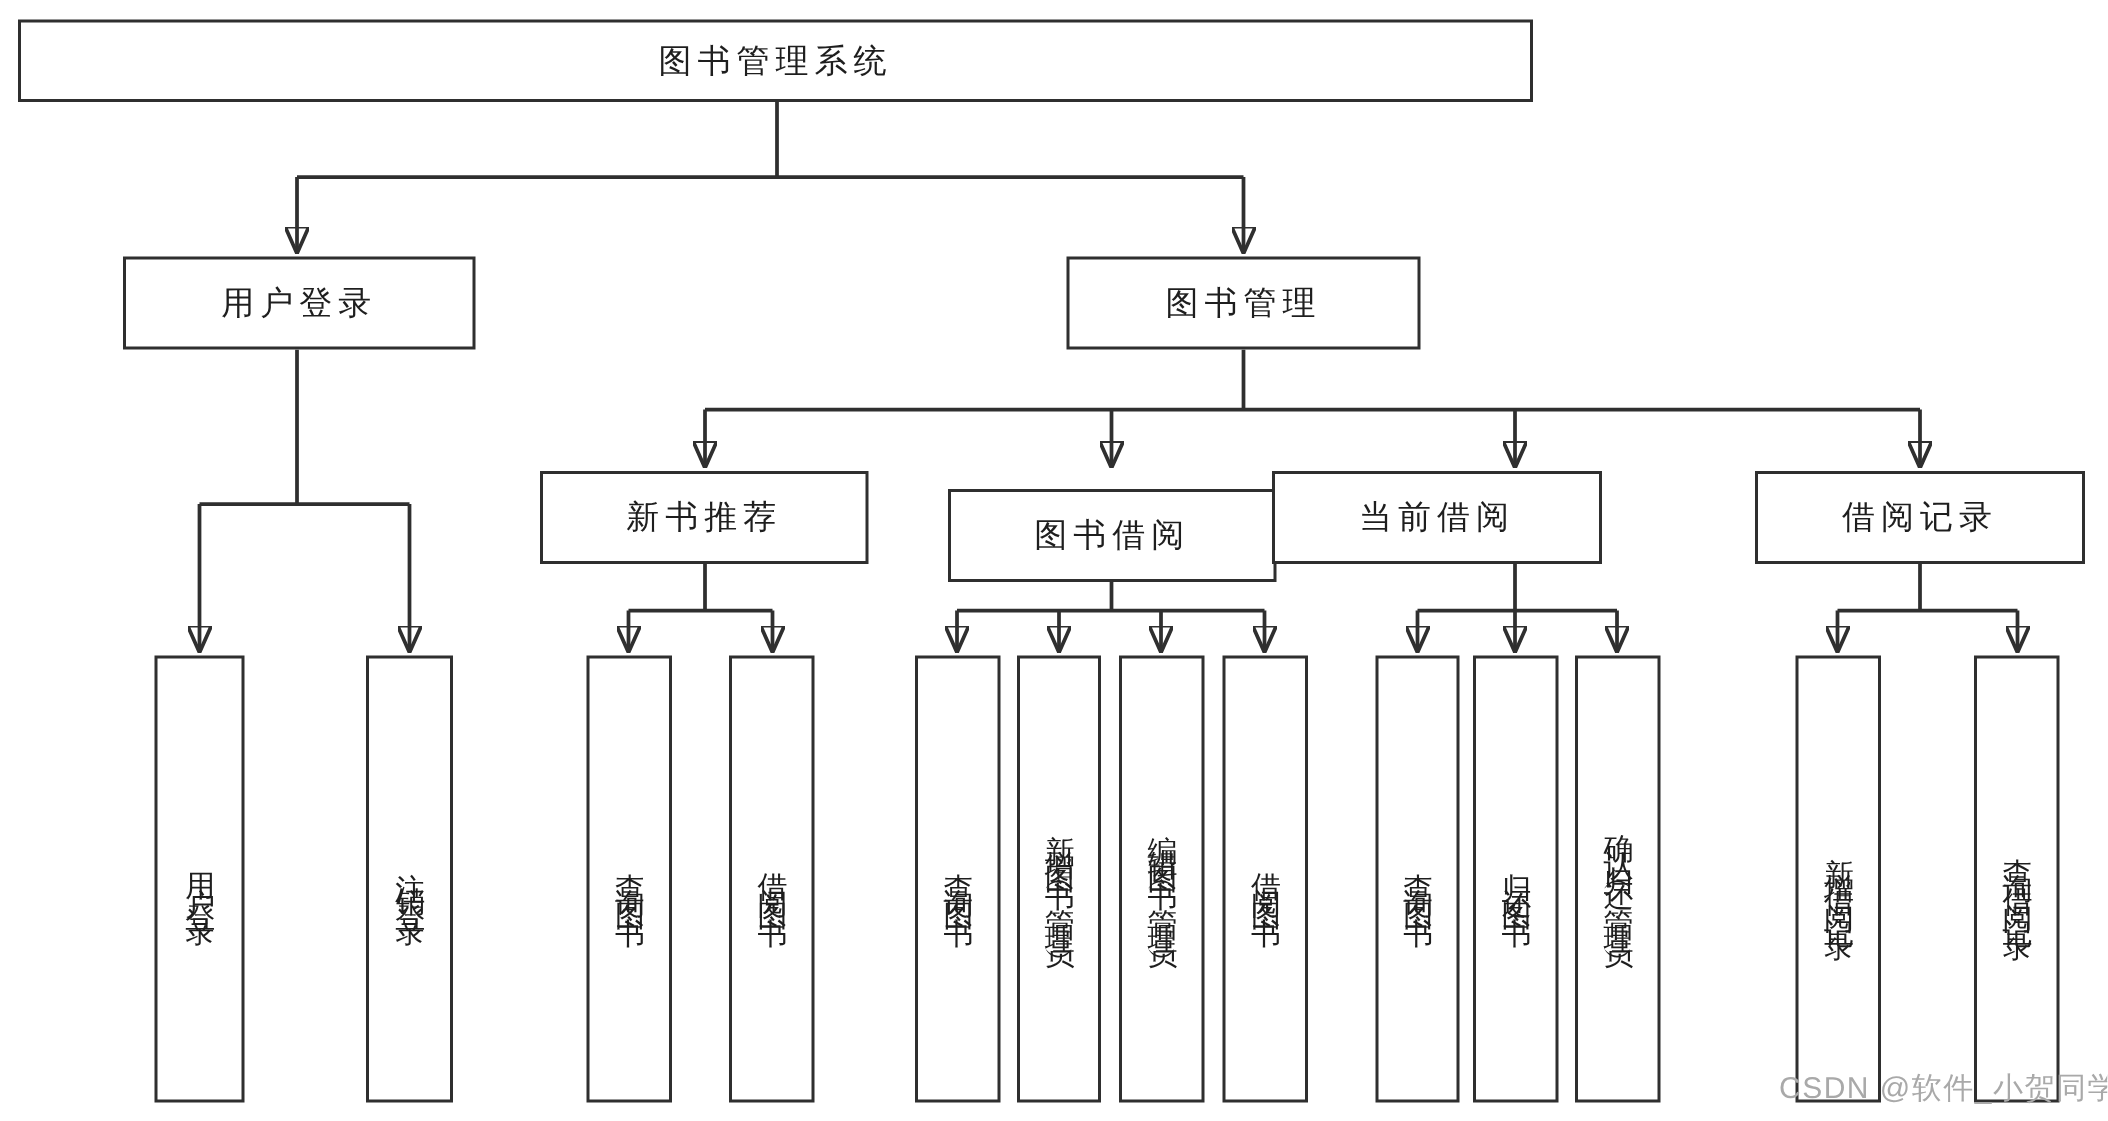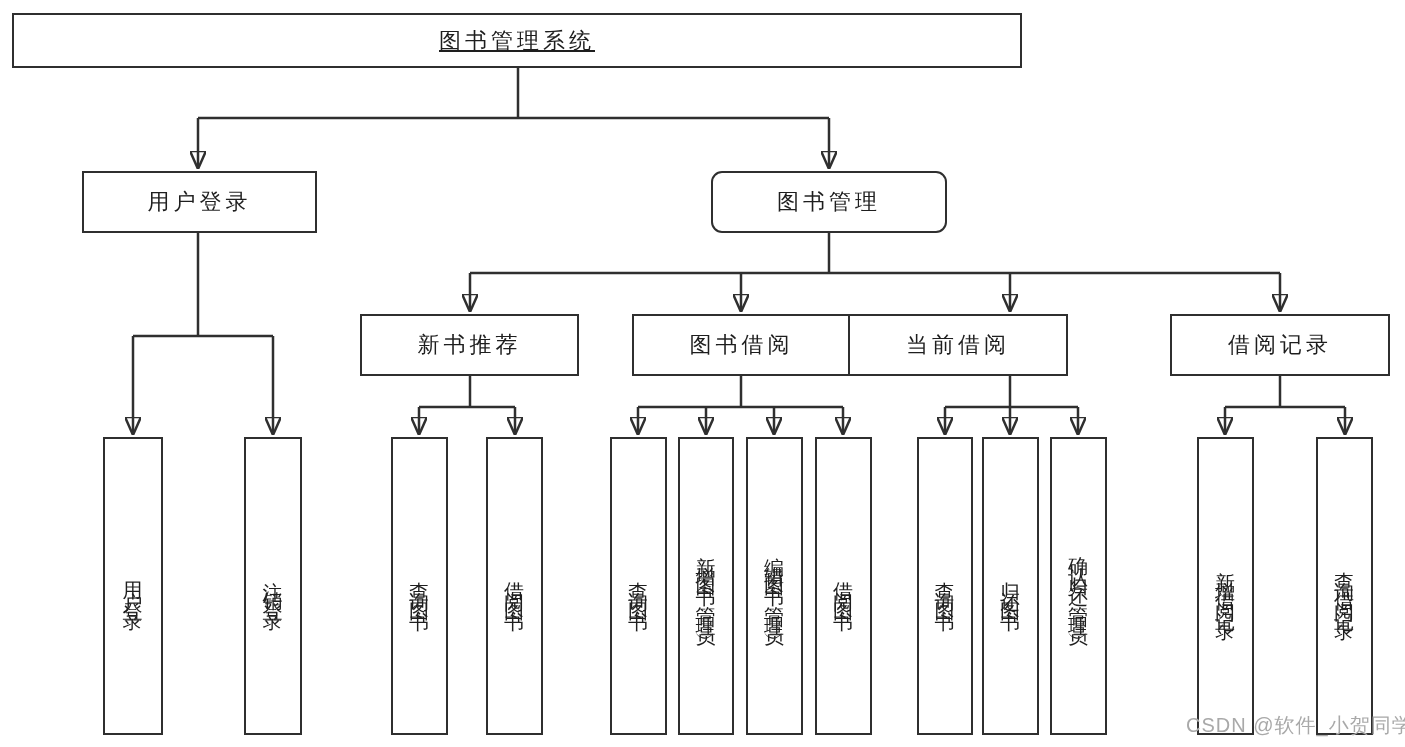--- a/index.html
+++ b/index.html
@@ -105,27 +105,27 @@
       <path d="M1078,407 V433" marker-end="url(#arr)"></path>
     </g>
     <g>
       <path d="M1280,376 V407"></path>
       <path d="M1225,407 H1345"></path>
       <path d="M1225,407 V433" marker-end="url(#arr)"></path>
       <path d="M1345,407 V433" marker-end="url(#arr)"></path>
     </g>
   </svg>
 
-  <div class="node h" style="left:12px;top:13px;width:1010px;height:55px;text-decoration:underline;">图书管理系统</div>
+  <div class="node h" style="left:12px;top:13px;width:1010px;height:55px;">图书管理系统</div>
 
   <div class="node h" style="left:82px;top:171px;width:235px;height:62px;">用户登录</div>
-  <div class="node h" style="left:711px;top:171px;width:236px;height:62px;border-radius:11px;">图书管理</div>
+  <div class="node h" style="left:711px;top:171px;width:236px;height:62px;">图书管理</div>
 
   <div class="node h" style="left:360px;top:314px;width:219px;height:62px;">新书推荐</div>
-  <div class="node h" style="left:632px;top:314px;width:219px;height:62px;">图书借阅</div>
+  <div class="node h" style="left:632px;top:326px;width:219px;height:62px;">图书借阅</div>
   <div class="node h" style="left:848px;top:314px;width:220px;height:62px;">当前借阅</div>
   <div class="node h" style="left:1170px;top:314px;width:220px;height:62px;text-align:center;">借阅记录</div>
 
   <div class="node v" style="left:103px;top:437px;width:60px;height:298px;">用户登录</div>
   <div class="node v" style="left:244px;top:437px;width:58px;height:298px;">注销登录</div>
 
   <div class="node v" style="left:391px;top:437px;width:57px;height:298px;">查询图书</div>
   <div class="node v" style="left:486px;top:437px;width:57px;height:298px;">借阅图书</div>
 
   <div class="node v" style="left:610px;top:437px;width:57px;height:298px;">查询图书</div>

